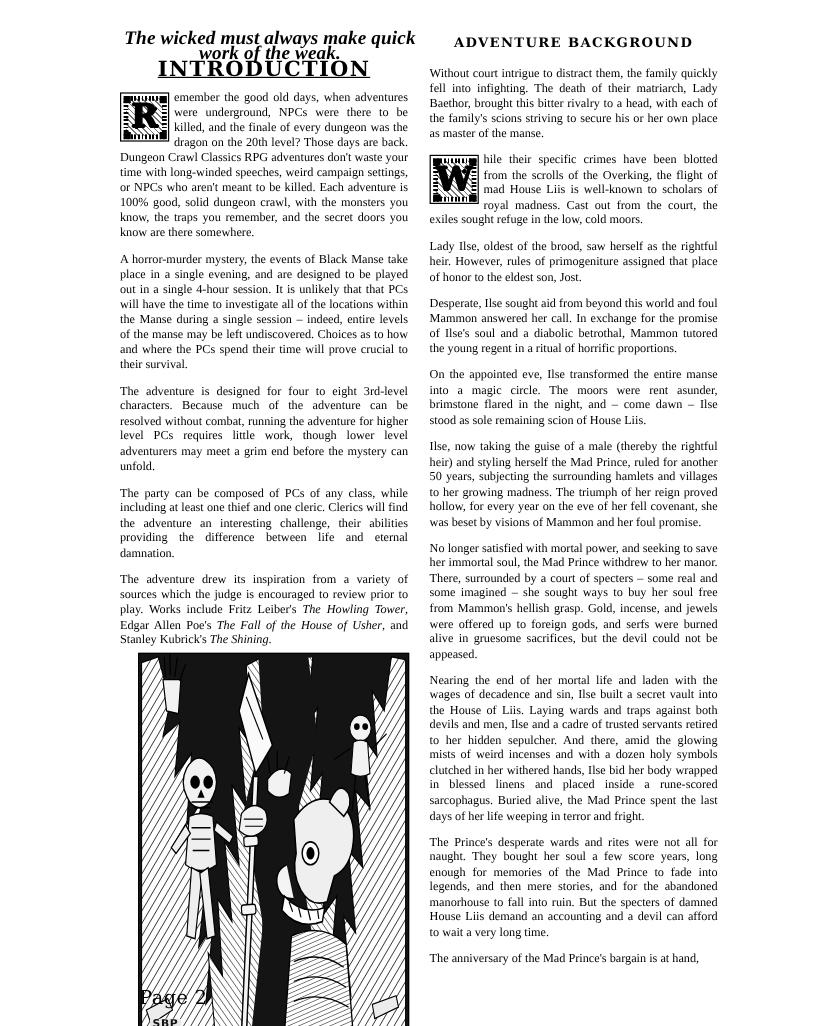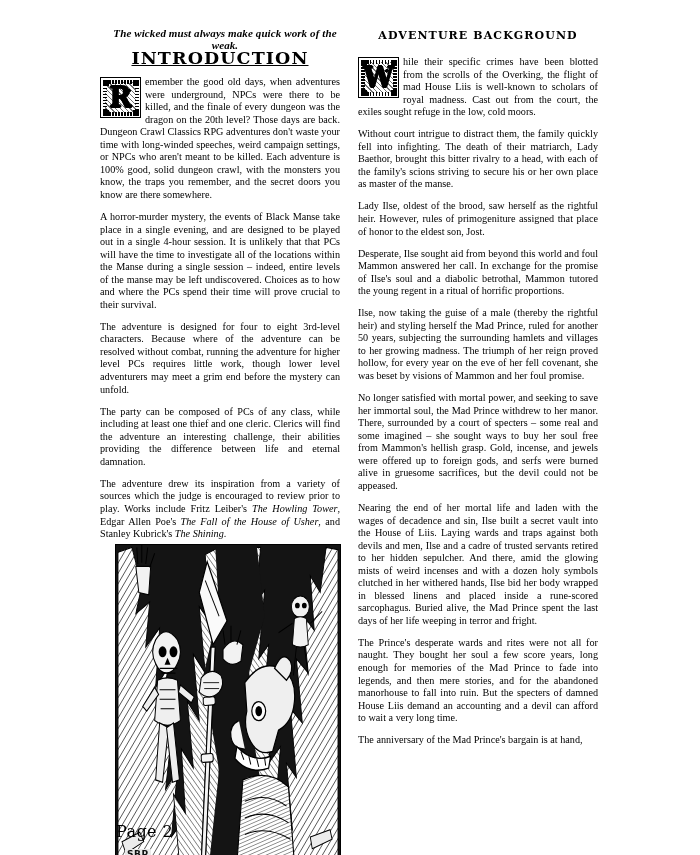--- a/index.html
+++ b/index.html
@@ -20,21 +20,21 @@
   }
   
   .epigraph {
     position: absolute;
     left: 100px;
     top: 27px;
     width: 250px;
     text-align: center;
     font-style: italic;
     font-weight: bold;
-    font-size: 11px;
+    font-size: 16px;
     line-height: 12px;
     letter-spacing: 0.1px;
   }
   
   .sec-head {
     font-family: "DejaVu Serif", "Liberation Serif", serif;
     font-weight: bold;
     text-align: center;
     letter-spacing: 1.1px;
     color: #000;
@@ -185,40 +185,41 @@
         <span class="ornament"></span>
         <span class="glyph">R</span>
         <span class="hatch"></span>
         <span class="corner tl"></span>
         <span class="corner tr"></span>
         <span class="corner bl"></span>
         <span class="corner br"></span>
       </span><span>emember the good old days, when adventures were underground, NPCs were there to be killed, and the finale of every dungeon was the dragon on the 20th level? Those days are back. Dungeon Crawl Classics RPG adventures don't waste your time with long-winded speeches, weird campaign settings, or NPCs who aren't meant to be killed. Each adventure is 100% good, solid dungeon crawl, with the monsters you know, the traps you remember, and the secret doors you know are there somewhere.</span>
     </p>
     <p>A horror-murder mystery, the events of Black Manse take place in a single evening, and are designed to be played out in a single 4-hour session. It is unlikely that that PCs will have the time to investigate all of the locations within the Manse during a single session – indeed, entire levels of the manse may be left undiscovered. Choices as to how and where the PCs spend their time will prove crucial to their survival.</p>
-    <p>The adventure is designed for four to eight 3rd-level characters. Because where of the adventure can be resolved without combat, running the adventure for higher level PCs requires little work, though lower level adventurers may meet a grim end before the mystery can unfold.</p>
+    <p>The adventure is designed for four to eight 3rd-level characters. Because much of the adventure can be resolved without combat, running the adventure for higher level PCs requires little work, though lower level adventurers may meet a grim end before the mystery can unfold.</p>
     <p>The party can be composed of PCs of any class, while including at least one thief and one cleric. Clerics will find the adventure an interesting challenge, their abilities providing the difference between life and eternal damnation.</p>
     <p><span>The adventure drew its inspiration from a variety of sources which the judge is encouraged to review prior to play. Works include Fritz Leiber's </span><i>The Howling Tower</i><span>, Edgar Allen Poe's </span><i>The Fall of the House of Usher</i><span>, and Stanley Kubrick's </span><i>The Shining</i><span>.</span></p>
   </div>
 
   <div class="col right">
+    <p>Without court intrigue to distract them, the family quickly fell into infighting. The death of their matriarch, Lady Baethor, brought this bitter rivalry to a head, with each of the family's scions striving to secure his or her own place as master of the manse.</p>
     <p>
       <span class="dropcap">
         <span class="ornament"></span>
         <span class="glyph">W</span>
         <span class="hatch"></span>
         <span class="corner tl"></span>
         <span class="corner tr"></span>
         <span class="corner bl"></span>
         <span class="corner br"></span>
       </span><span>hile their specific crimes have been blotted from the scrolls of the Overking, the flight of mad House Liis is well-known to scholars of royal madness. Cast out from the court, the exiles sought refuge in the low, cold moors.</span>
     </p>
-    <p>Without court intrigue to distract them, the family quickly fell into infighting. The death of their matriarch, Lady Baethor, brought this bitter rivalry to a head, with each of the family's scions striving to secure his or her own place as master of the manse.</p>
     <p>Lady Ilse, oldest of the brood, saw herself as the rightful heir. However, rules of primogeniture assigned that place of honor to the eldest son, Jost.</p>
     <p>Desperate, Ilse sought aid from beyond this world and foul Mammon answered her call. In exchange for the promise of Ilse's soul and a diabolic betrothal, Mammon tutored the young regent in a ritual of horrific proportions.</p>
+    <p>On the appointed eve, Ilse transformed the entire manse into a magic circle. The moors were rent asunder, brimstone flared in the night, and – come dawn – Ilse stood as sole remaining scion of House Liis.</p>
     <p>Ilse, now taking the guise of a male (thereby the rightful heir) and styling herself the Mad Prince, ruled for another 50 years, subjecting the surrounding hamlets and villages to her growing madness. The triumph of her reign proved hollow, for every year on the eve of her fell covenant, she was beset by visions of Mammon and her foul promise.</p>
     <p>No longer satisfied with mortal power, and seeking to save her immortal soul, the Mad Prince withdrew to her manor. There, surrounded by a court of specters – some real and some imagined – she sought ways to buy her soul free from Mammon's hellish grasp. Gold, incense, and jewels were offered up to foreign gods, and serfs were burned alive in gruesome sacrifices, but the devil could not be appeased.</p>
     <p>Nearing the end of her mortal life and laden with the wages of decadence and sin, Ilse built a secret vault into the House of Liis. Laying wards and traps against both devils and men, Ilse and a cadre of trusted servants retired to her hidden sepulcher. And there, amid the glowing mists of weird incenses and with a dozen holy symbols clutched in her withered hands, Ilse bid her body wrapped in blessed linens and placed inside a rune-scored sarcophagus. Buried alive, the Mad Prince spent the last days of her life weeping in terror and fright.</p>
     <p>The Prince's desperate wards and rites were not all for naught. They bought her soul a few score years, long enough for memories of the Mad Prince to fade into legends, and then mere stories, and for the abandoned manorhouse to fall into ruin. But the specters of damned House Liis demand an accounting and a devil can afford to wait a very long time.</p>
     <p>The anniversary of the Mad Prince's bargain is at hand,</p>
   </div>
 
   <div class="illustration">
     <svg viewBox="0 0 226 268" preserveAspectRatio="none" aria-hidden="true">
       <defs>

